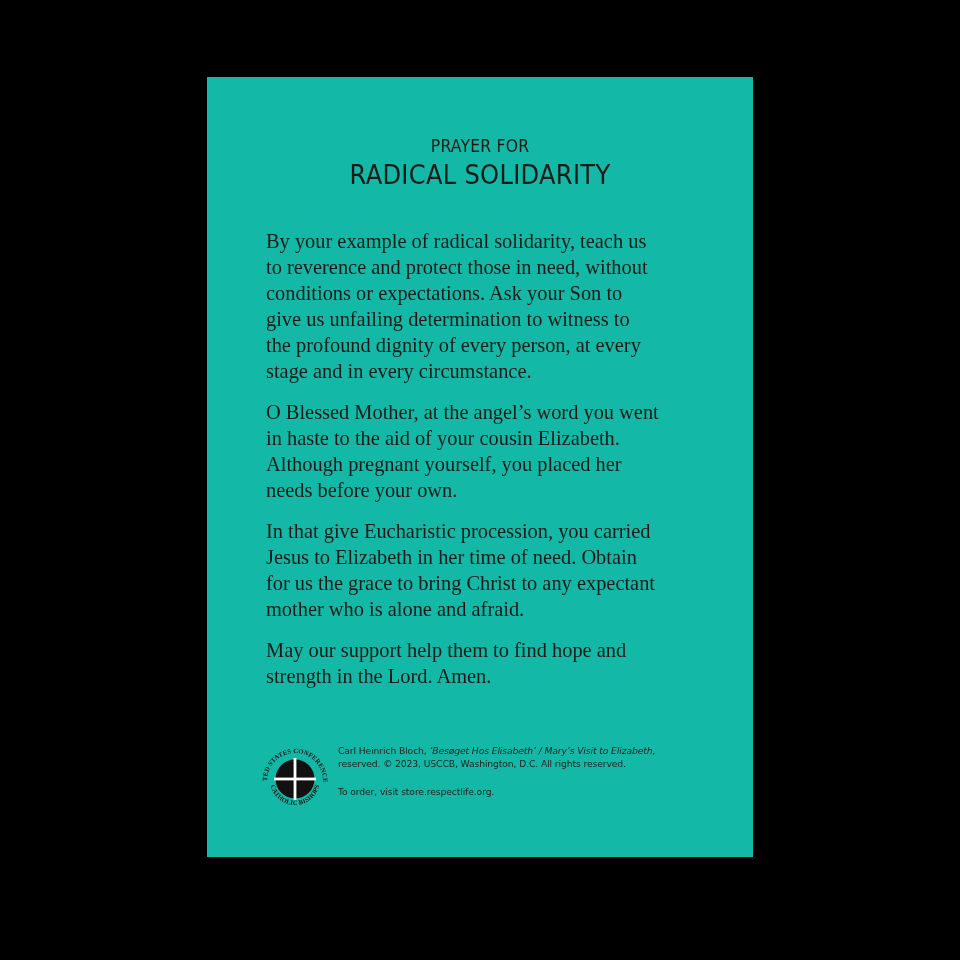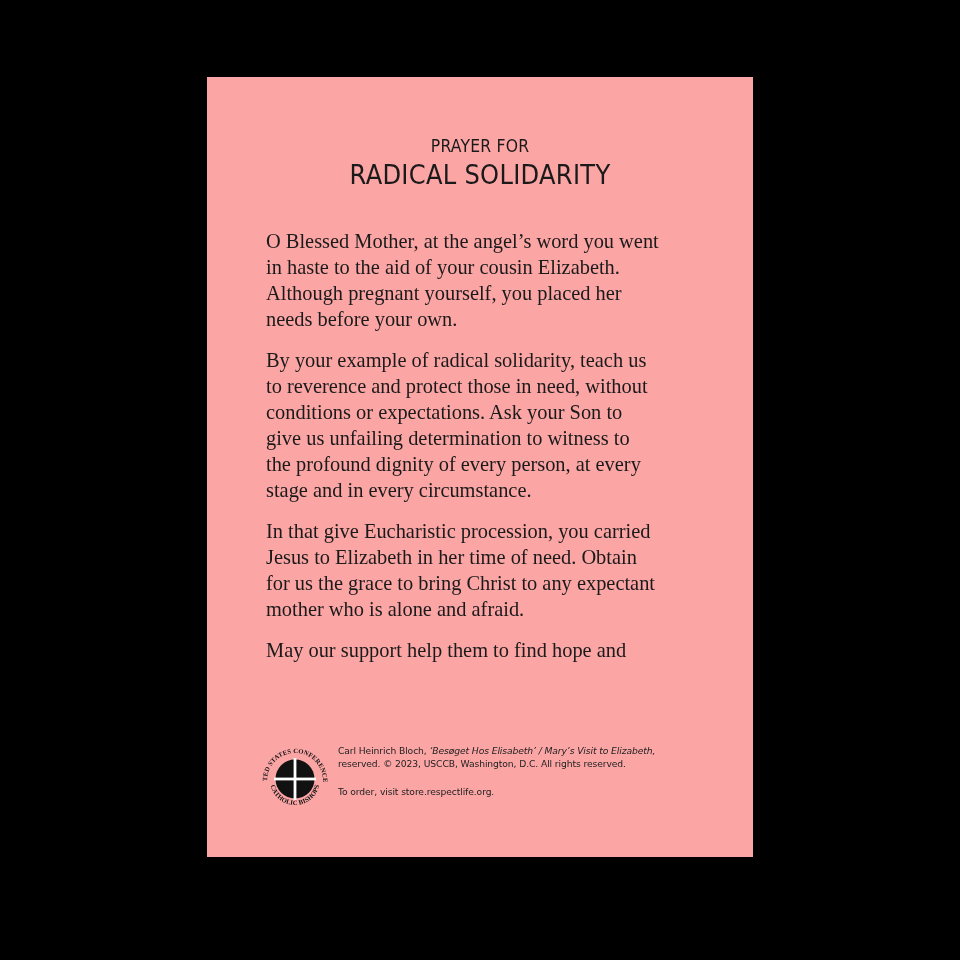--- a/index.html
+++ b/index.html
@@ -9,21 +9,21 @@
       height: 960px;
       background: #000000;
       overflow: hidden;
     }
     .card {
       position: absolute;
       left: 207px;
       top: 77px;
       width: 546px;
       height: 780px;
-      background: #fca5a5;
+      background: #14b8a6;
       box-sizing: border-box;
     }
     .heading {
       position: absolute;
       left: 0;
       right: 0;
       top: 58px;
       text-align: center;
       color: #1a1a1a;
       font-family: "DejaVu Sans", sans-serif;
@@ -92,41 +92,42 @@
 
 <div class="card">
 
   <div class="heading">
     <div class="kicker">PRAYER FOR</div>
     <div class="title">RADICAL SOLIDARITY</div>
   </div>
 
   <div class="body">
     <p>
-      <span>O Blessed Mother, at the angel’s word you went</span><br>
-      <span>in haste to the aid of your cousin Elizabeth.</span><br>
-      <span>Although pregnant yourself, you placed her</span><br>
-      <span>needs before your own.</span>
-    </p>
-    <p>
       <span>By your example of radical solidarity, teach us</span><br>
       <span>to reverence and protect those in need, without</span><br>
       <span>conditions or expectations. Ask your Son to</span><br>
       <span>give us unfailing determination to witness to</span><br>
       <span>the profound dignity of every person, at every</span><br>
       <span>stage and in every circumstance.</span>
+    </p>
+    <p>
+      <span>O Blessed Mother, at the angel’s word you went</span><br>
+      <span>in haste to the aid of your cousin Elizabeth.</span><br>
+      <span>Although pregnant yourself, you placed her</span><br>
+      <span>needs before your own.</span>
     </p>
     <p>
       <span>In that give Eucharistic procession, you carried</span><br>
       <span>Jesus to Elizabeth in her time of need. Obtain</span><br>
       <span>for us the grace to bring Christ to any expectant</span><br>
       <span>mother who is alone and afraid.</span>
     </p>
     <p>
       <span>May our support help them to find hope and</span><br>
+      <span>strength in the Lord. Amen.</span>
     </p>
   </div>
 
   <div class="footer">
     <div class="seal">
       <svg width="76" height="76" viewBox="0 0 76 76" xmlns="http://www.w3.org/2000/svg">
         <defs>
           <path id="arcTop" d="M 10 40 A 28 28 0 1 1 66 40"></path>
           <path id="arcBot" d="M 14 46 A 25 25 0 0 0 62 46"></path>
         </defs>

